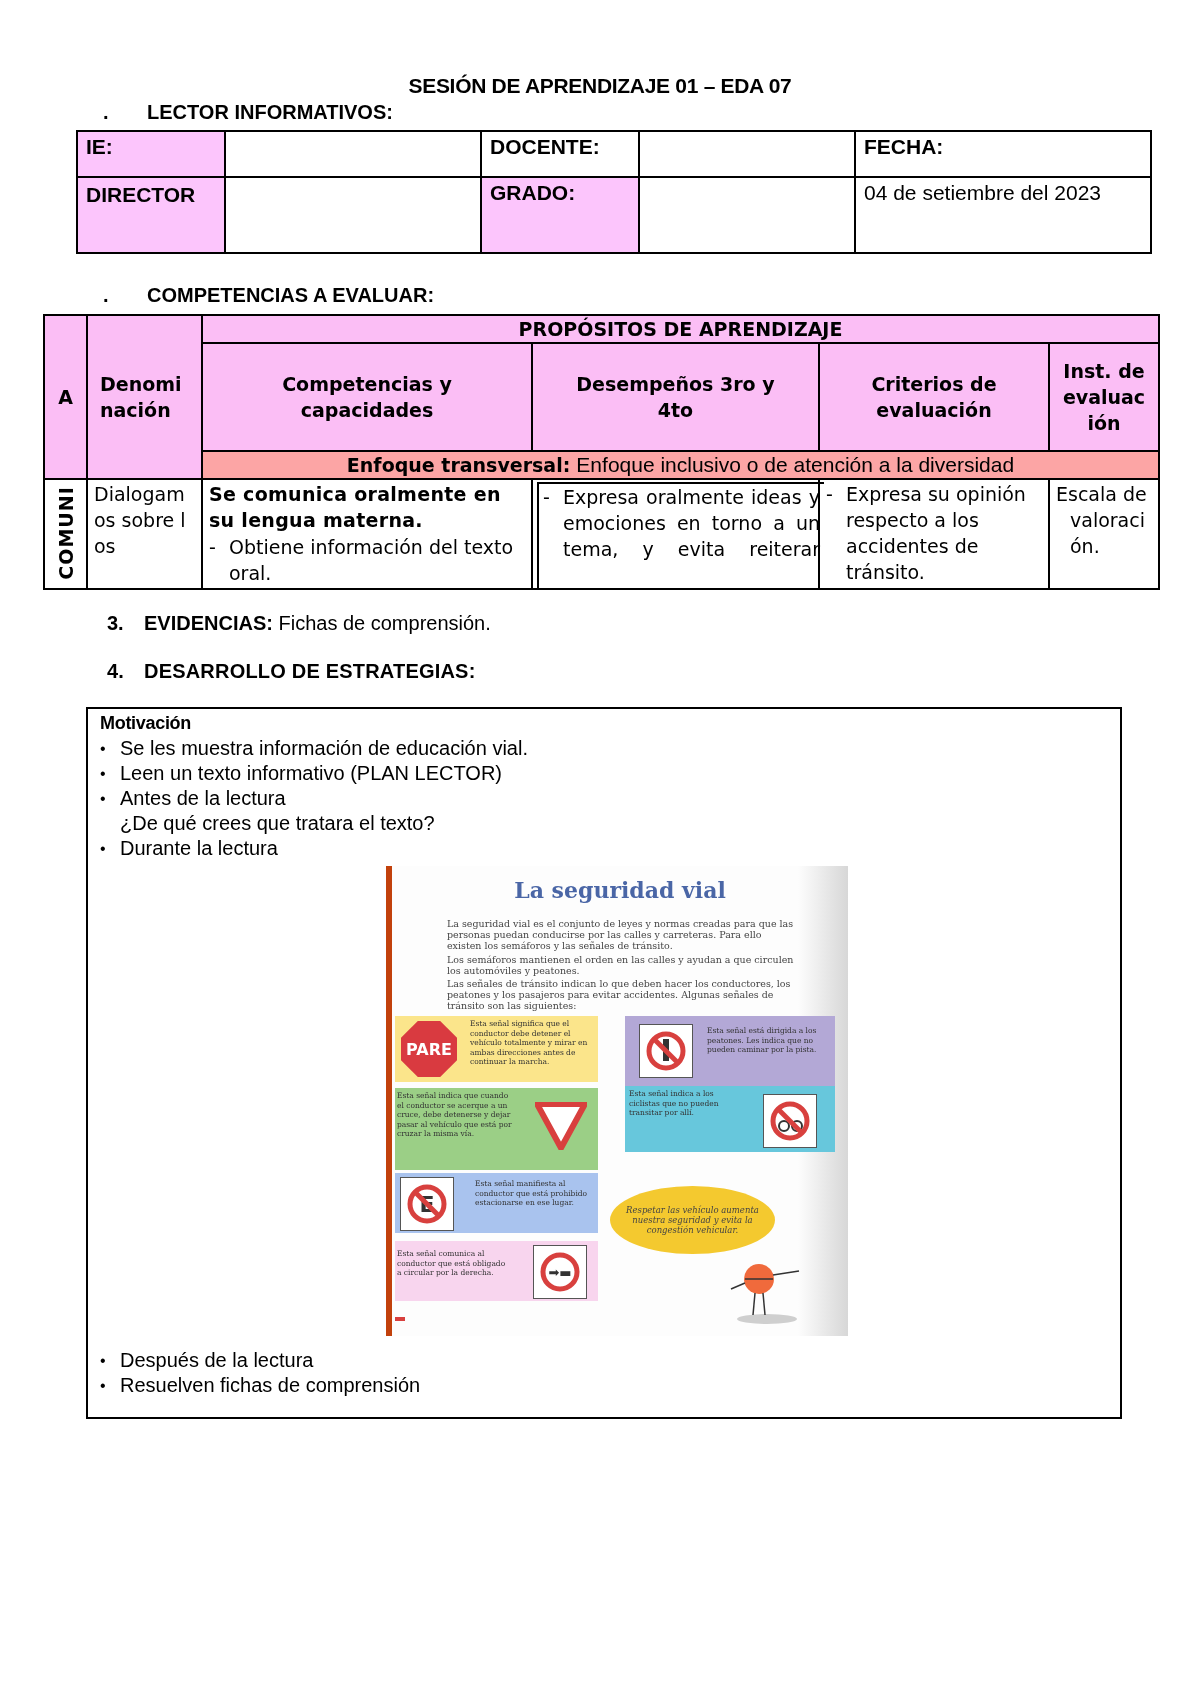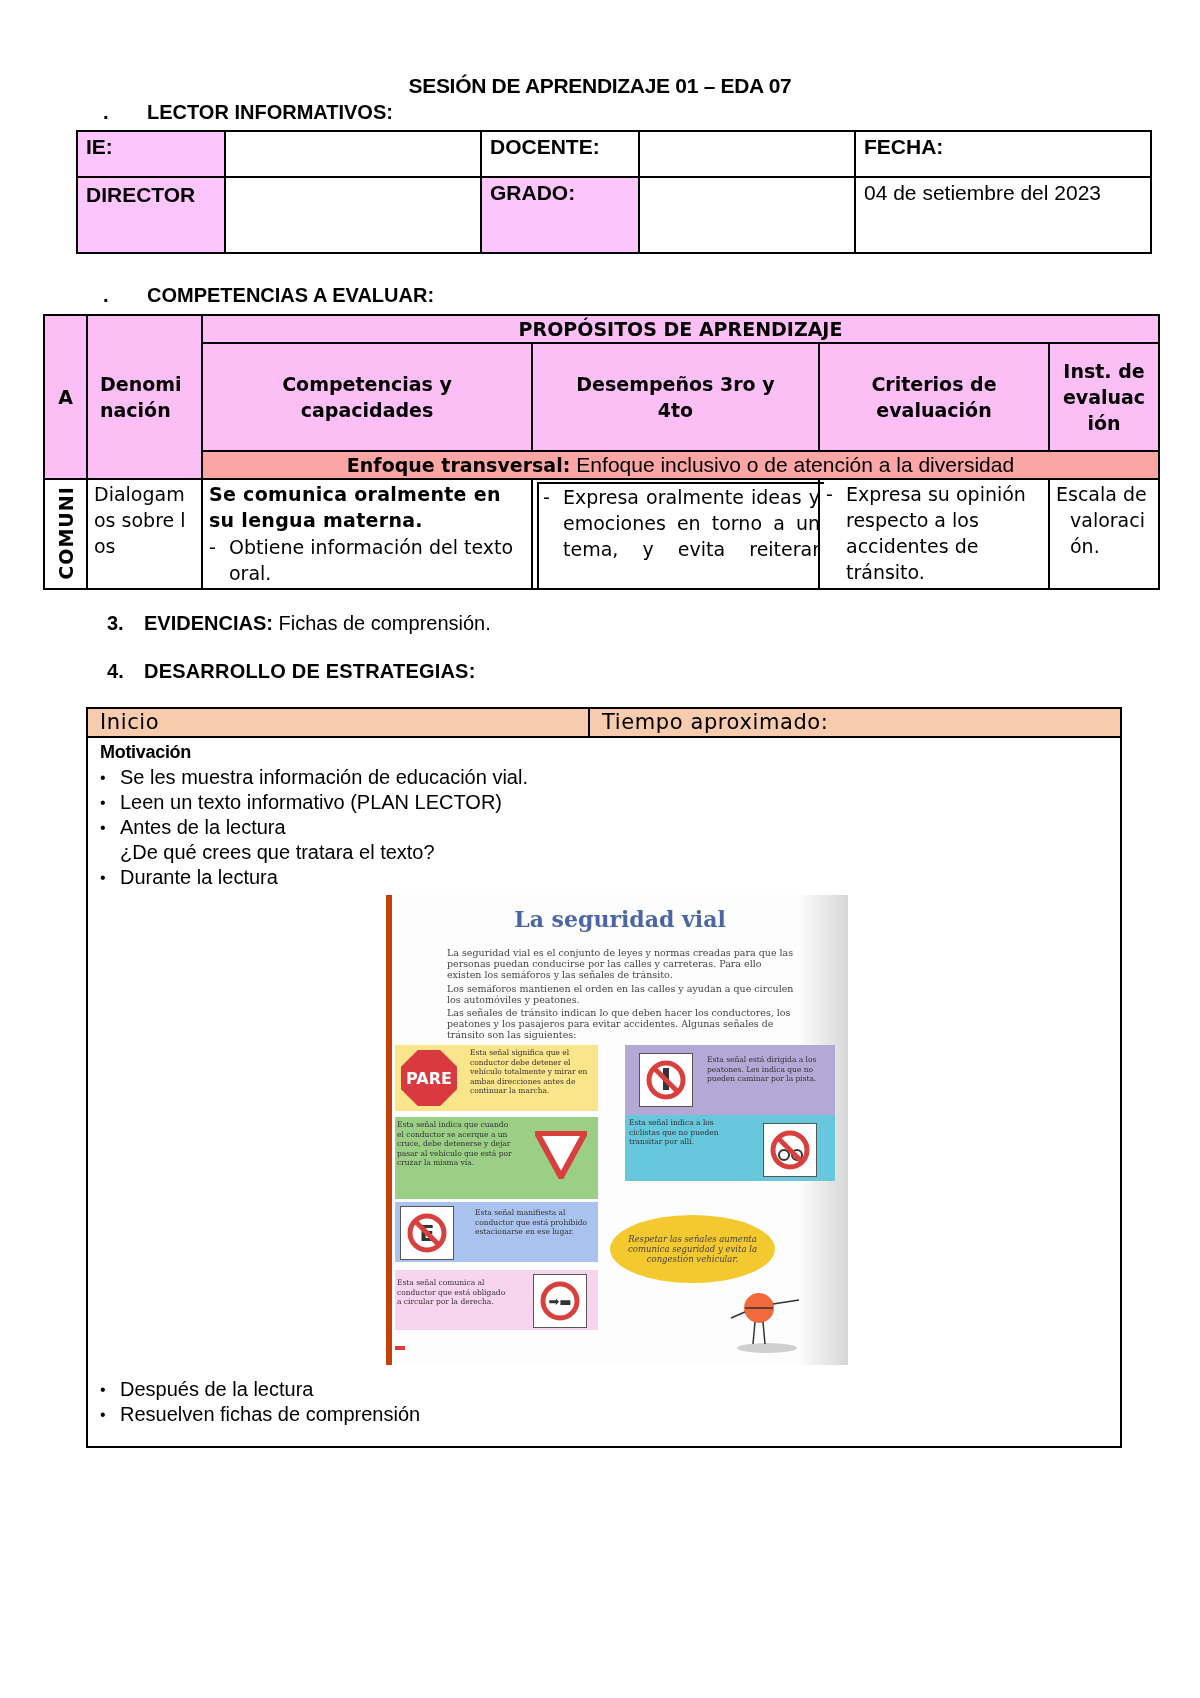--- a/index.html
+++ b/index.html
@@ -173,24 +173,20 @@
 <div class="abs section-h arial" style="left:107px; top:660px; letter-spacing:0.2px;">
   <span style="display:inline-block; width:37px;">4.</span><span>DESARROLLO DE ESTRATEGIAS:</span>
 </div>
 
 <table class="abs t3">
   <colgroup>
       <col style="width:502px">
       <col style="width:532px">
     </colgroup>
   <tbody>
-      <tr>
-    <td class="h">Inicio</td>
-    <td class="h">Tiempo aproximado:</td>
-  </tr>
   <tr>
     <td class="body" colspan="2">
       <div class="mot">Motivación</div>
       <div class="bul">
             <span class="dot">•</span>
             <span>Se les muestra información de educación vial.</span>
           </div>
       <div class="bul">
             <span class="dot">•</span>
             <span>Leen un texto informativo (PLAN LECTOR)</span>
@@ -256,21 +252,21 @@
         <div class="sign" style="left:3px; top:375px; width:203px; height:60px; background:#f8d5ee;">
           <div class="txt" style="left:2px; top:8px; width:110px; font-size:7.5px; line-height:9.5px;">Esta señal comunica al conductor que está obligado a circular por la derecha.</div>
           <div class="sq" style="left:138px; top:4px;">
             <svg width="44" height="44" viewBox="0 0 44 44">
                   <circle cx="22" cy="22" r="17" fill="none" stroke="#d8403e" stroke-width="5"></circle>
                   <text x="22" y="27" font-size="13" font-family="DejaVu Sans, sans-serif" text-anchor="middle" fill="#333">➡▬</text>
                 </svg>
           </div>
         </div>
 
-        <div class="bubble">Respetar las señales aumenta comunica seguridad y evita la congestión vehicular.</div>
+        <div class="bubble">Respetar las vehículo aumenta nuestra seguridad y evita la congestión vehicular.</div>
         <svg class="abs" style="left:335px; top:385px;" width="80" height="75" viewBox="0 0 80 75">
           <ellipse cx="40" cy="68" rx="30" ry="5" fill="#cfcfcf"></ellipse>
           <circle cx="32" cy="28" r="15" fill="#f06a3c"></circle>
           <line x1="18" y1="28" x2="46" y2="28" stroke="#333" stroke-width="1.5"></line>
           <line x1="46" y1="24" x2="72" y2="20" stroke="#333" stroke-width="1.5"></line>
           <line x1="18" y1="32" x2="4" y2="38" stroke="#333" stroke-width="1.5"></line>
           <line x1="28" y1="42" x2="26" y2="64" stroke="#333" stroke-width="1.5"></line>
           <line x1="36" y1="42" x2="38" y2="64" stroke="#333" stroke-width="1.5"></line>
         </svg>
         <svg class="abs" style="left:3px; top:448px;" width="12" height="10" viewBox="0 0 12 10">

